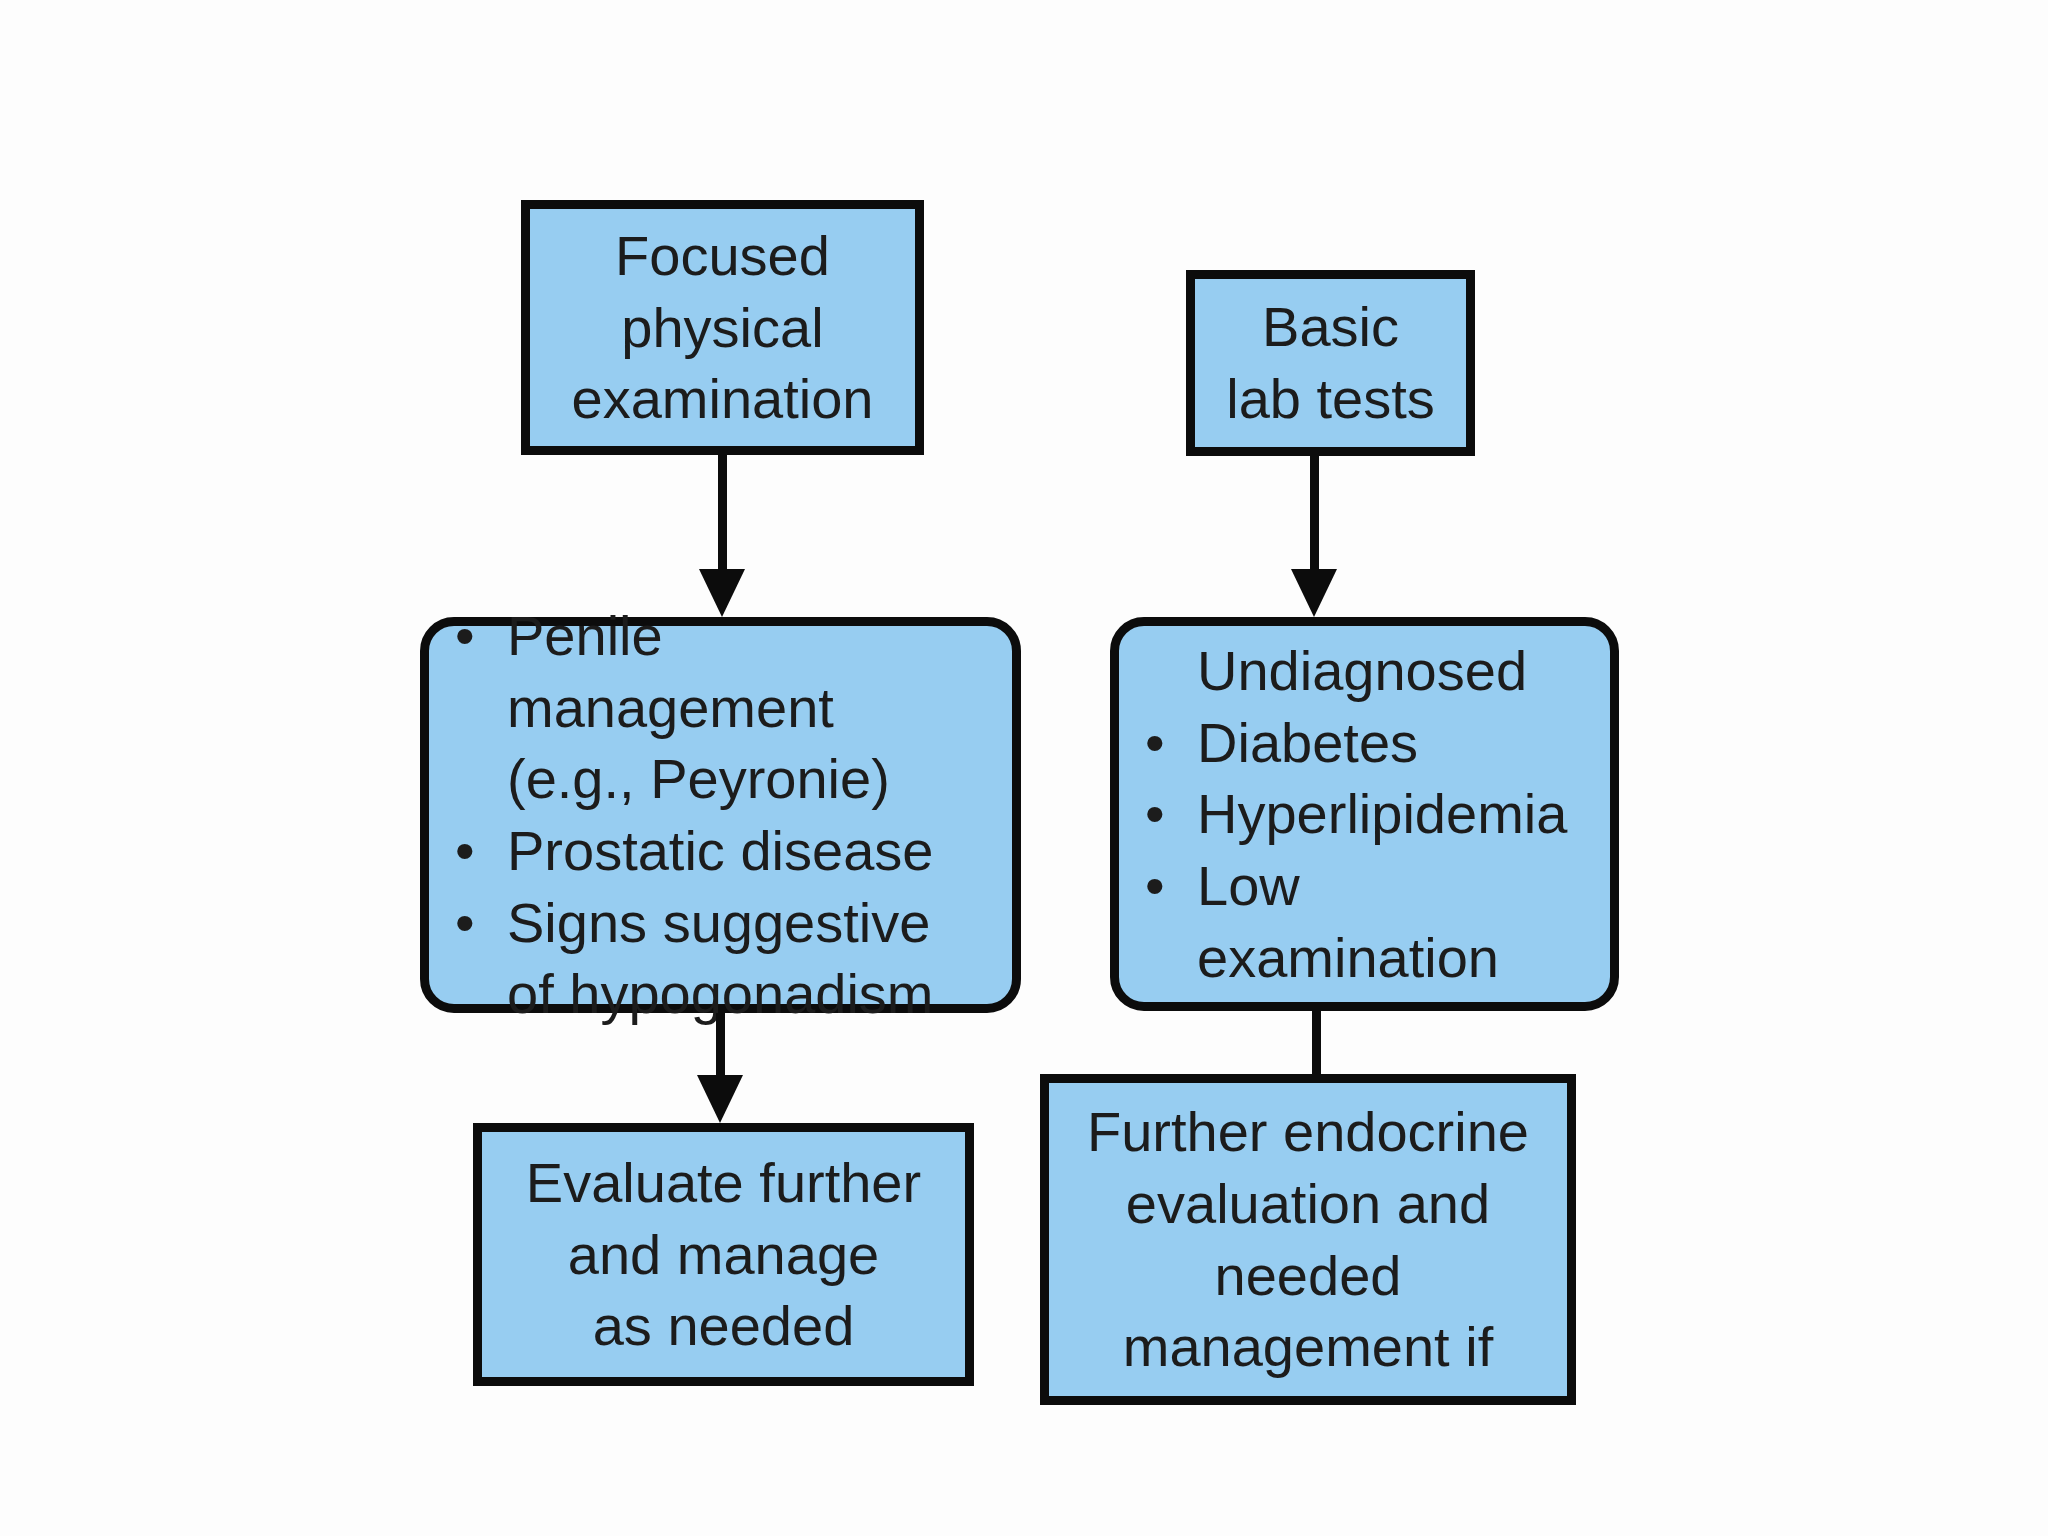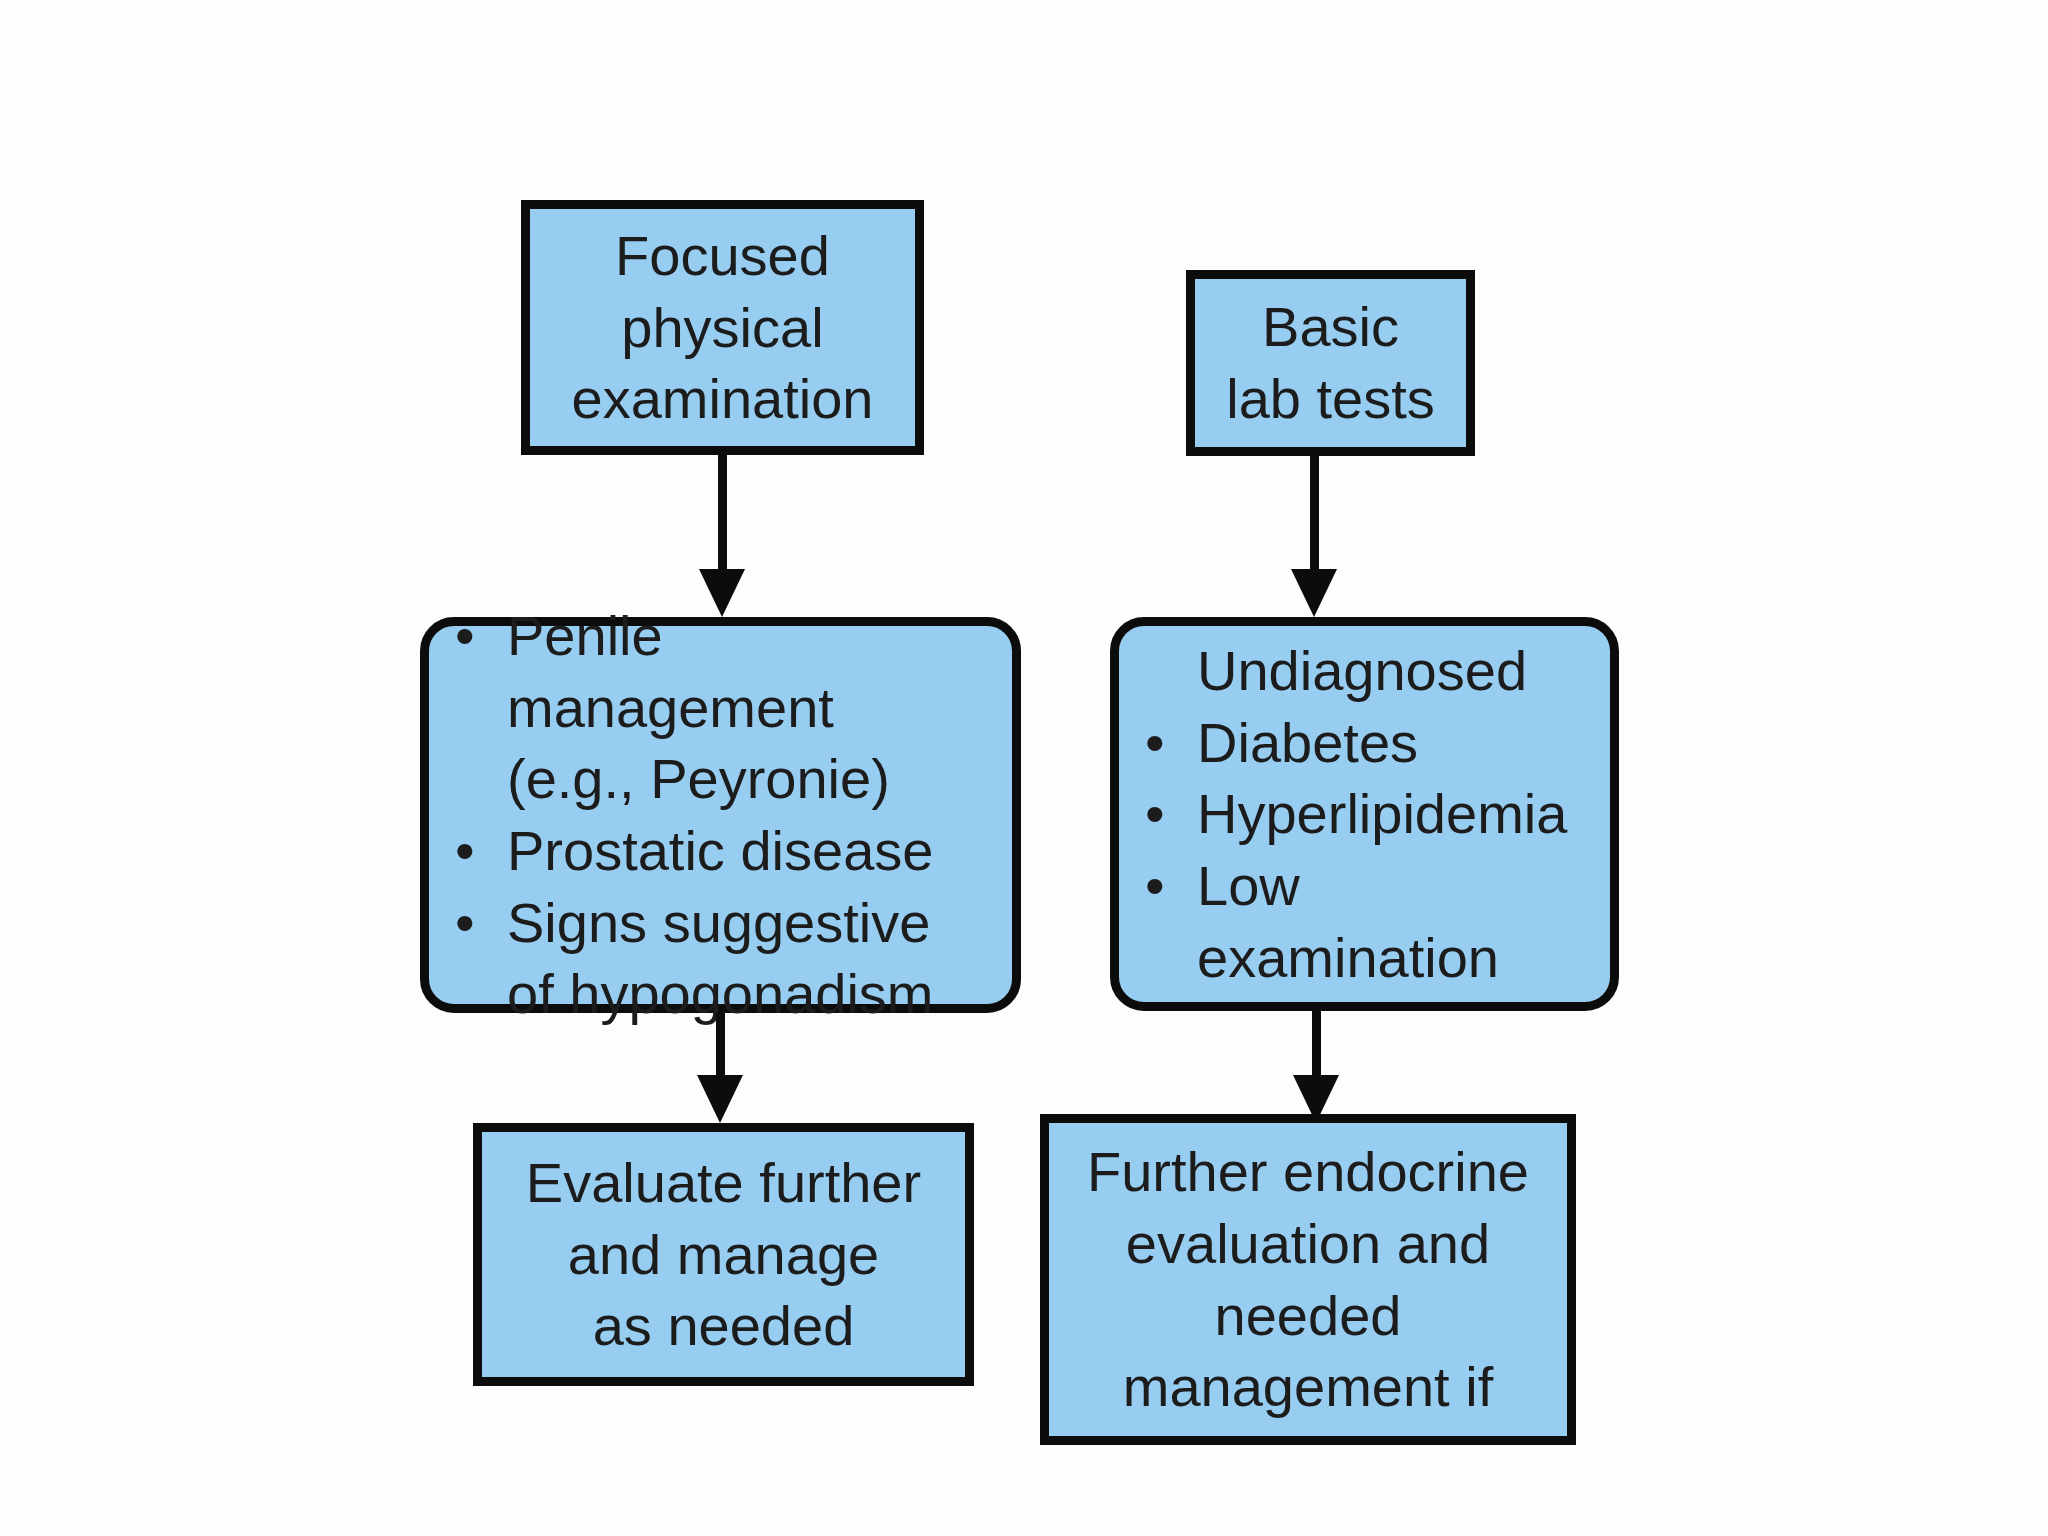--- a/index.html
+++ b/index.html
@@ -147,20 +147,20 @@
         <div>examination</div>
       </span>
     </div>
   </div>
 
   <div class="arrow" style="left:1293px; top:1011px; width:46px; height:112px;">
     <div class="shaft"></div>
     <div class="head"></div>
   </div>
 
-  <div class="box center" style="left:1040px; top:1114px; width:536px; height:331px;">
+  <div class="box center" style="left:1040px; top:1074px; width:536px; height:331px;">
     <div>Further endocrine</div>
     <div>evaluation and</div>
     <div>needed</div>
     <div>management if</div>
   </div>
 
 </div>
 
 </body></html>

